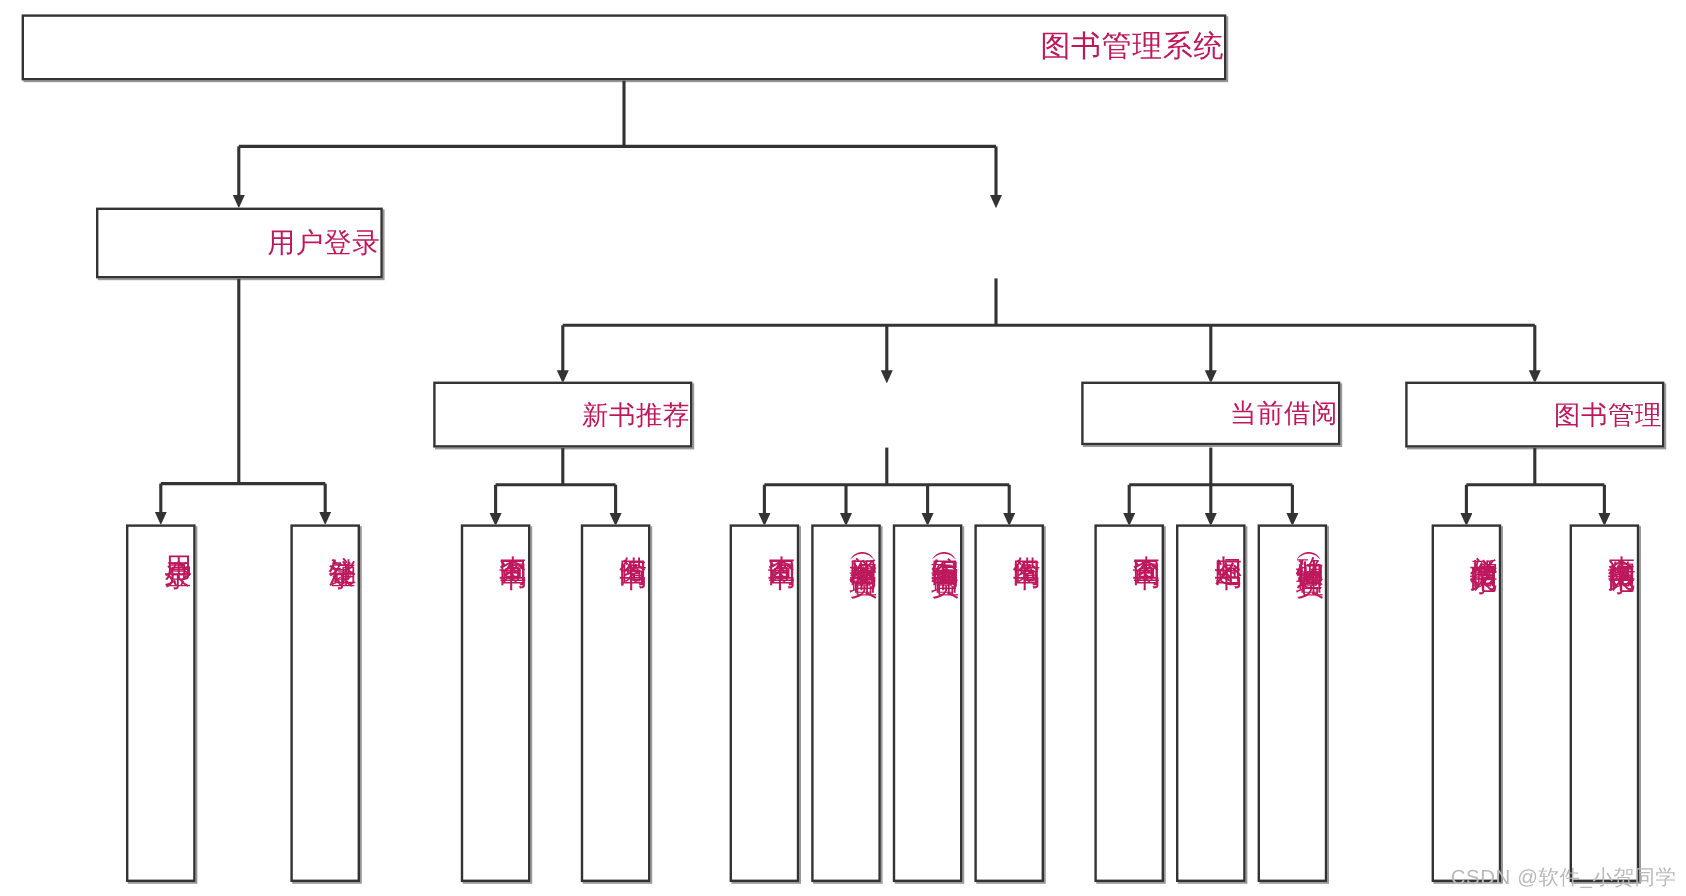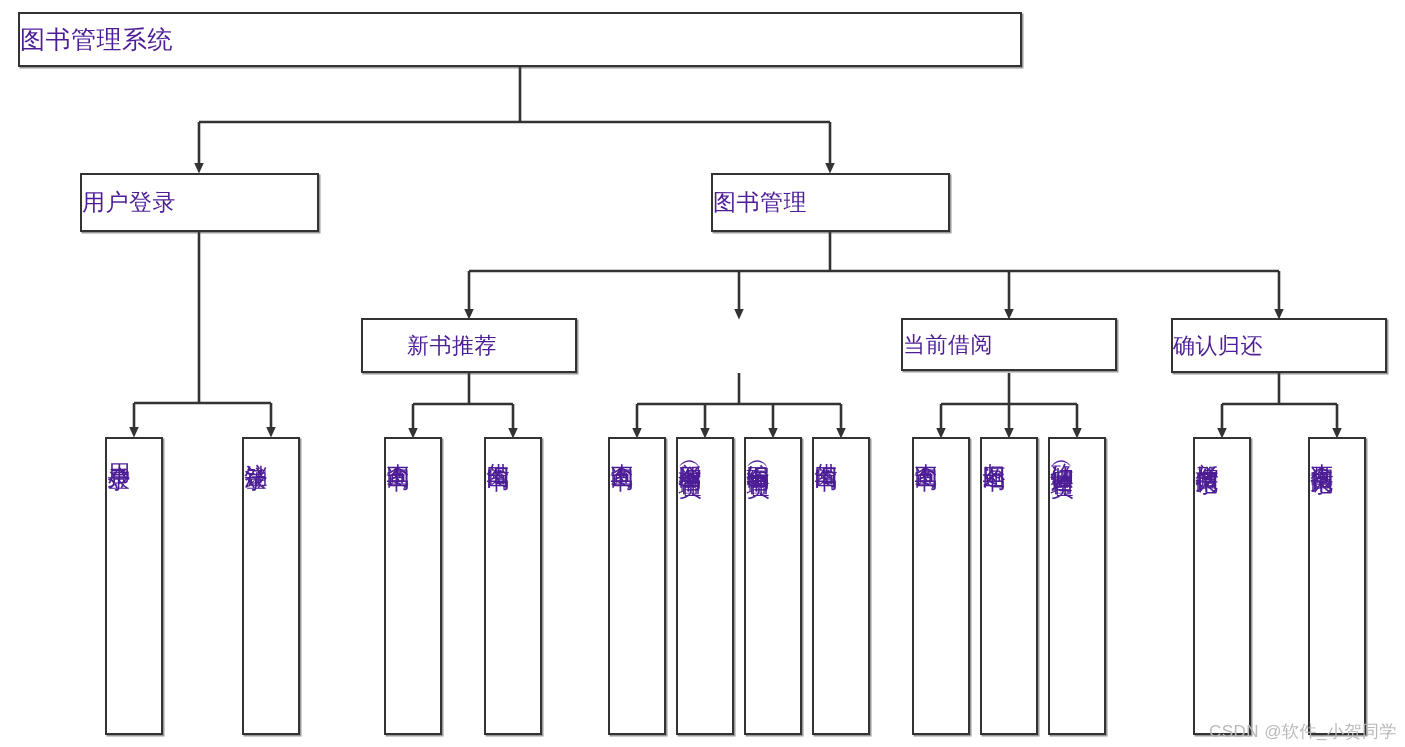--- a/index.html
+++ b/index.html
@@ -27,22 +27,22 @@
     pointer-events: none;
   }
   .node {
     position: absolute;
     box-sizing: border-box;
     background: #ffffff;
     border: 2px solid #333333;
     box-shadow: 1.5px 1.5px 0 rgba(70,70,70,0.55);
     display: flex;
     align-items: center;
-    justify-content: flex-start;
-    color: #4c1d95;
+    justify-content: flex-end;
+    color: #be185d;
     z-index: 2;
   }
   .node-label {
     display: block;
     text-align: center;
     line-height: 1.18;
     letter-spacing: 0.5px;
     white-space: nowrap;
   }
   .node.root .node-label {
@@ -138,35 +138,32 @@
   </svg>
 
   <div class="node root" style="left:18px; top:12px; width:1004px; height:55px;">
     <span class="node-label">图书管理系统</span>
   </div>
 
   <div class="node level2" style="left:80px; top:173px; width:239px; height:59px;">
     <span class="node-label">用户登录</span>
   </div>
 
-  <div class="node level2" style="left:711px; top:173px; width:239px; height:59px;">
-    <span class="node-label">图书管理</span>
-  </div>
 
   <div class="node level3" style="left:361px; top:318px; width:216px; height:55px;padding-left:44px;">
     <span class="node-label">新书推荐</span>
   </div>
 
 
   <div class="node level3" style="left:901px; top:318px; width:216px; height:53px;">
     <span class="node-label">当前借阅</span>
   </div>
 
   <div class="node level3" style="left:1171px; top:318px; width:216px; height:55px;">
-    <span class="node-label">确认归还</span>
+    <span class="node-label">图书管理</span>
   </div>
 
   <div class="node leaf" style="left:105px; top:437px; width:58px; height:298px;">
     <span class="node-label">用户登录</span>
   </div>
 
   <div class="node leaf" style="left:242px; top:437px; width:58px; height:298px;">
     <span class="node-label">注销登录</span>
   </div>
 

